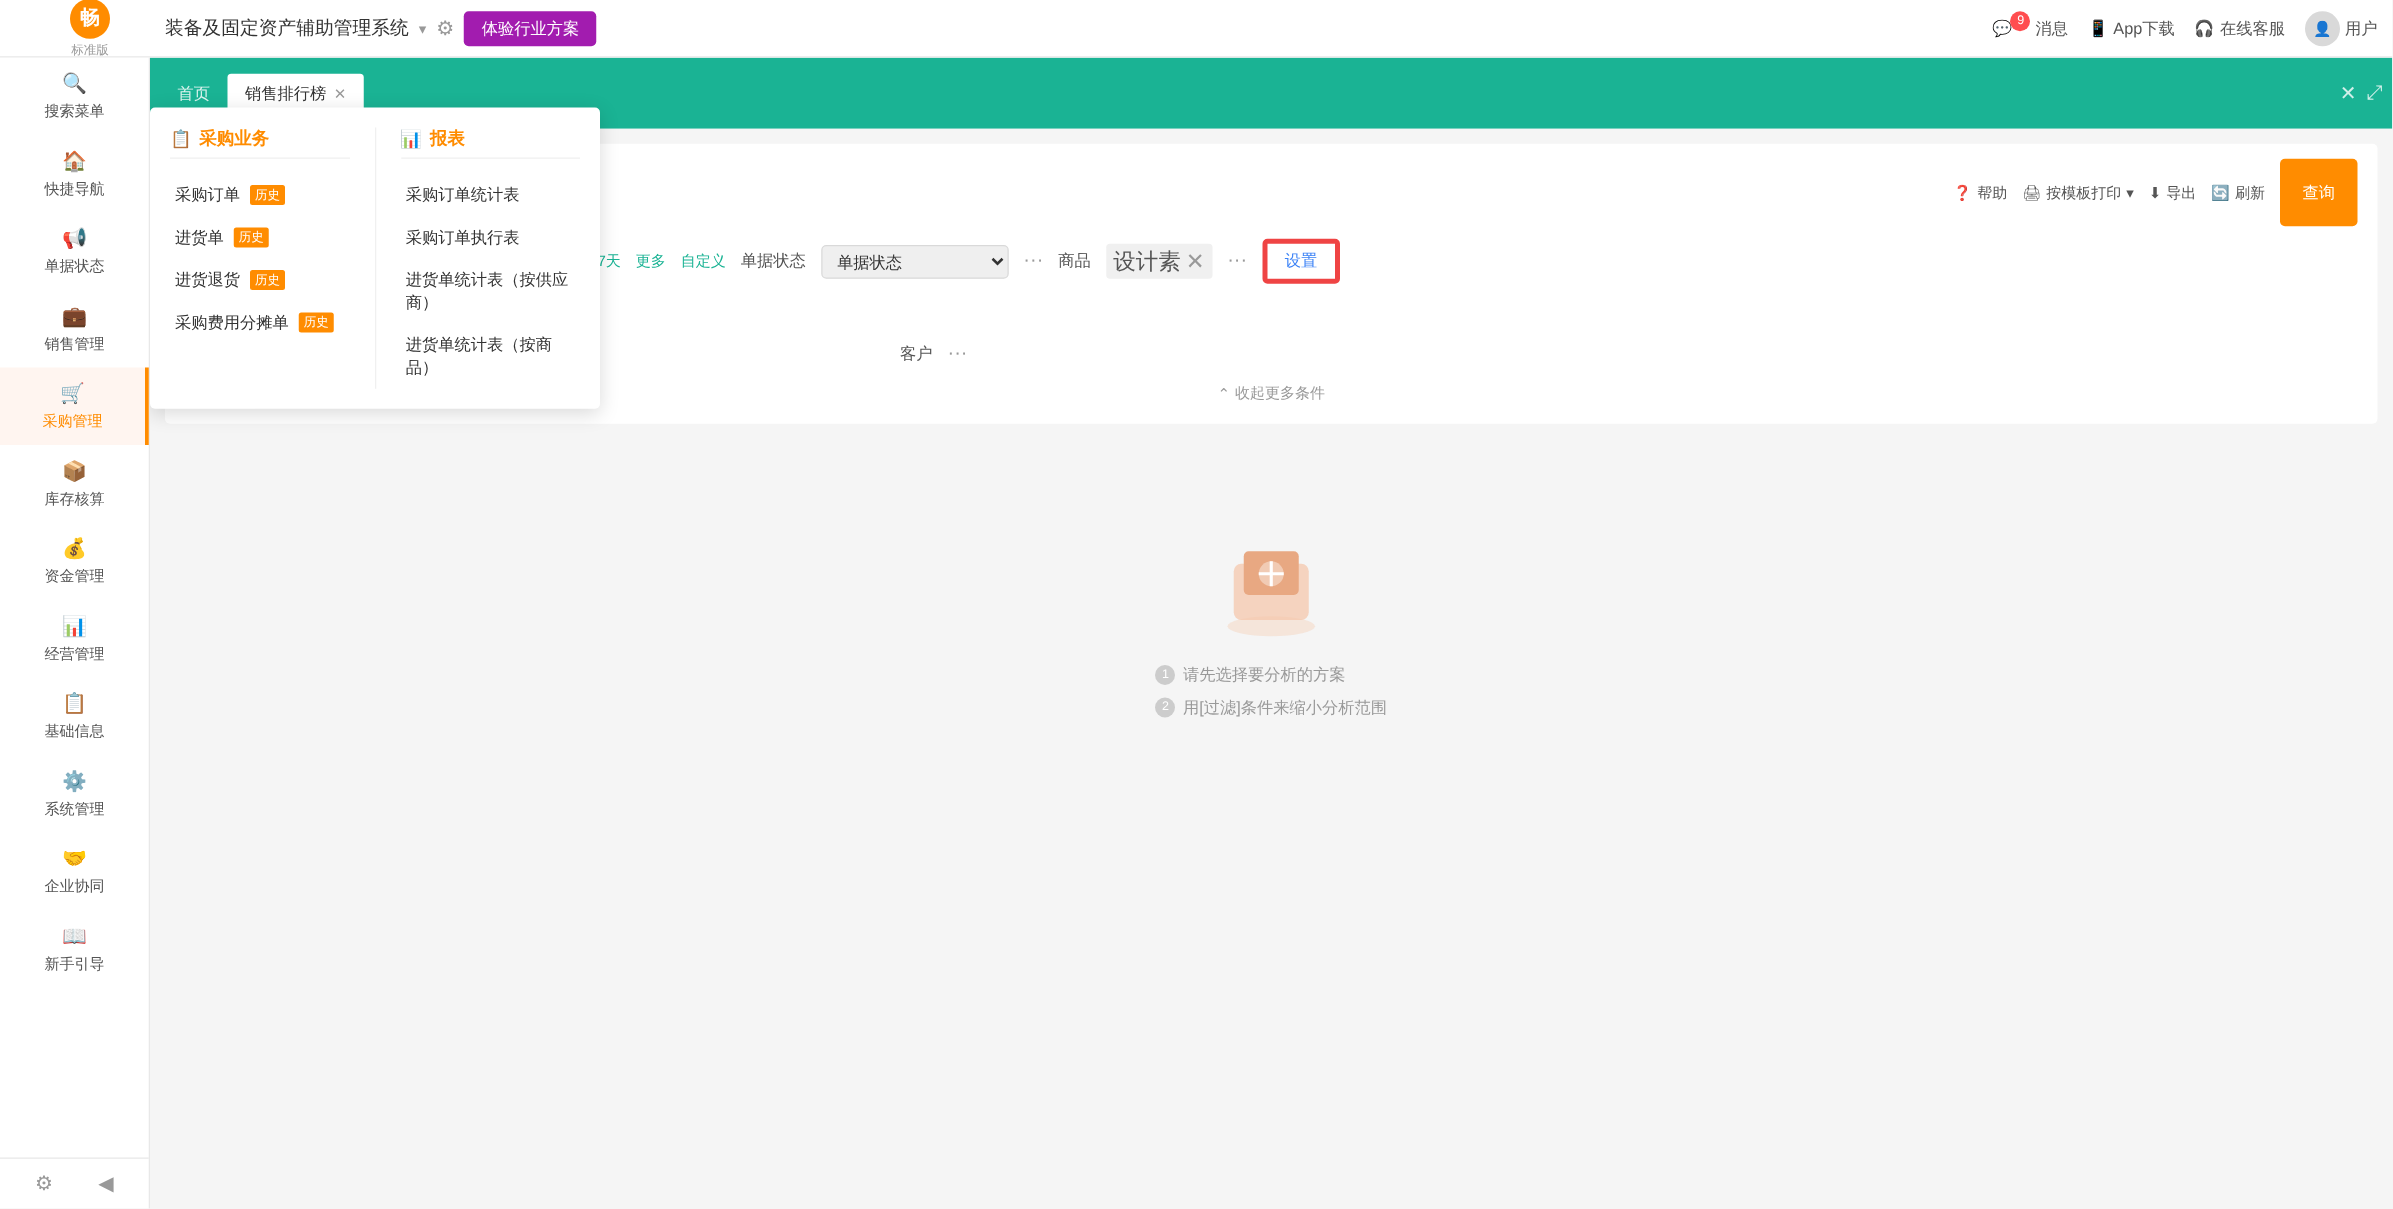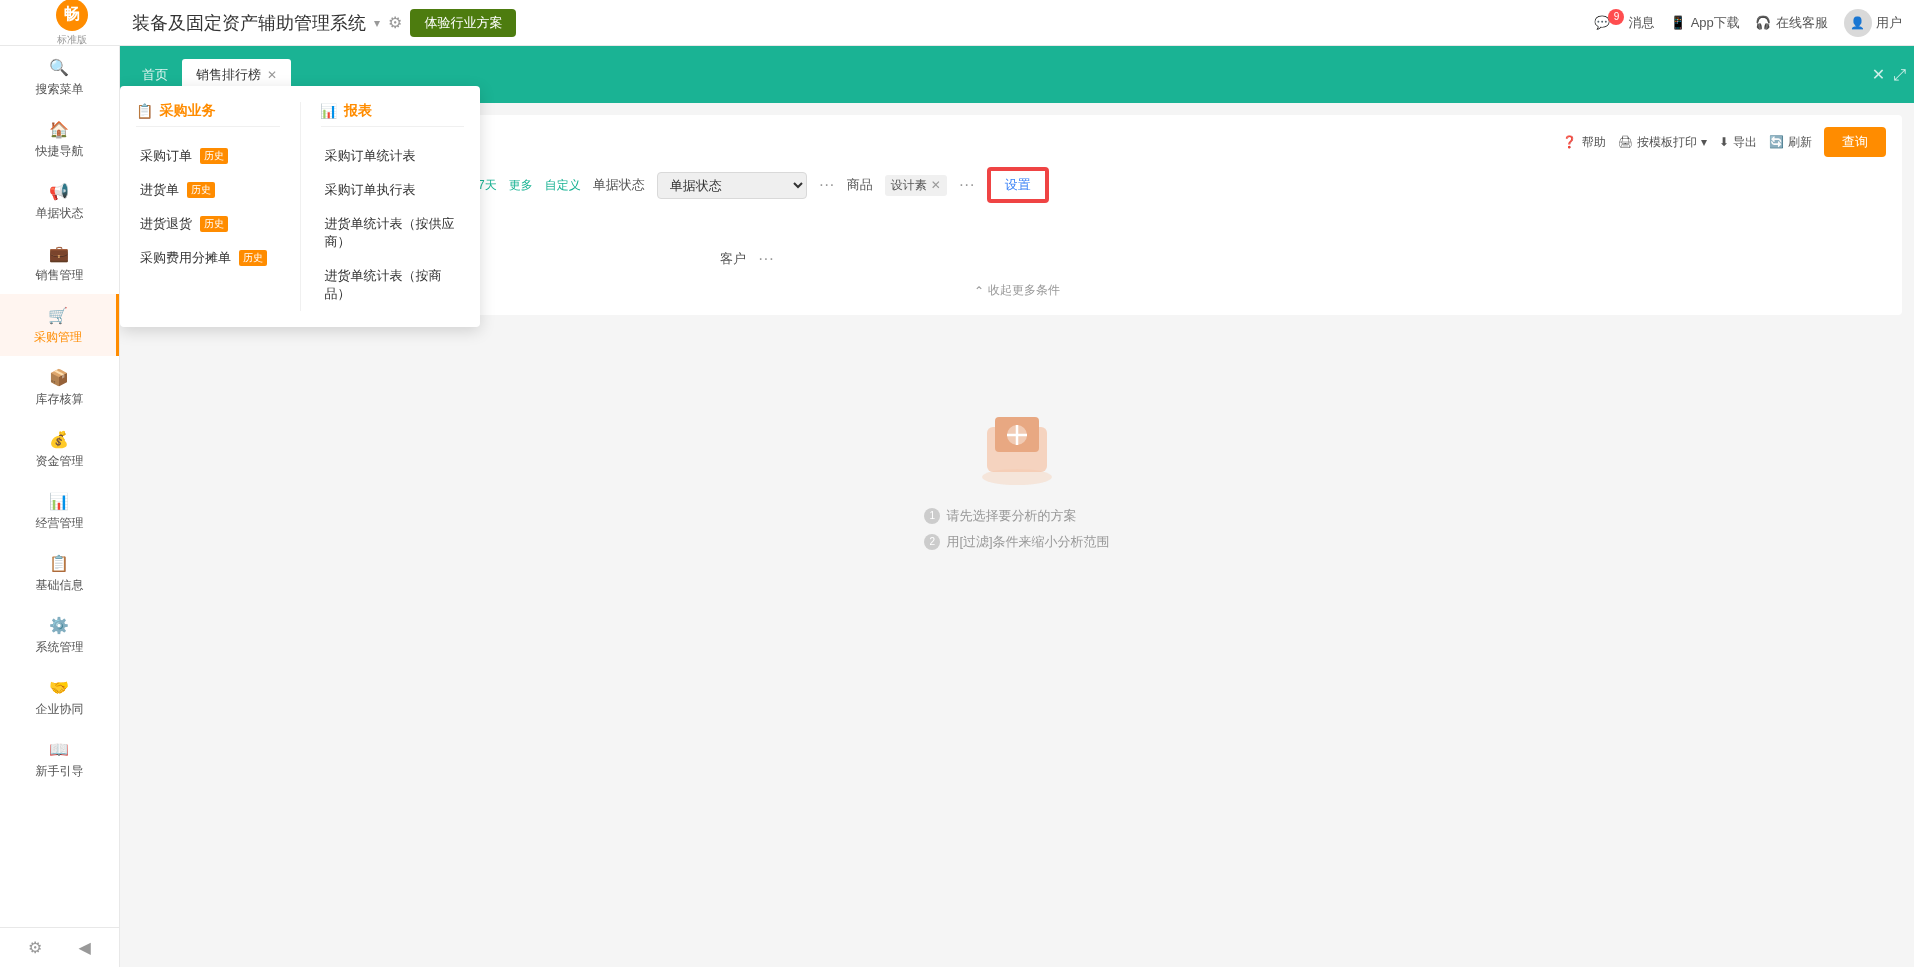--- a/index.html
+++ b/index.html
@@ -34,25 +34,25 @@
       font-size: 16px;
       font-weight: bold;
     }
     .logo-text { font-size: 10px; color: #999; margin-top: 2px; }
     .header-center {
       flex: 1;
       display: flex;
       align-items: center;
       gap: 8px;
     }
-    .system-title { font-size: 18px; color: #333; }
+    .system-title { font-size: 15px; color: #333; }
     .title-arrow { color: #999; font-size: 12px; cursor: pointer; }
     .settings-icon { color: #999; font-size: 16px; cursor: pointer; }
     .industry-btn {
-      background: #4d7c0f;
+      background: #a21caf;
       color: white;
       border: none;
       padding: 5px 14px;
       border-radius: 4px;
       font-size: 13px;
       cursor: pointer;
     }
     .header-right {
       display: flex;
       align-items: center;
@@ -223,36 +223,36 @@
     }
     .date-range { display: flex; align-items: center; gap: 6px; }
     .date-btn { font-size: 12px; color: #1ab394; cursor: pointer; border: none; background: none; }
     .tag-close { margin-left: 4px; color: #999; cursor: pointer; }
     .filter-tag {
       display: inline-flex;
       align-items: center;
       background: #f0f0f0;
       border-radius: 3px;
       padding: 2px 6px;
-      font-size: 12px;
+      font-size: 18px;
       color: #555;
     }
     .more-dots { color: #999; cursor: pointer; font-size: 16px; }
     .toolbar-right {
       margin-left: auto;
       display: flex;
       align-items: center;
       gap: 12px;
     }
     .toolbar-btn { font-size: 12px; color: #555; cursor: pointer; display: flex; align-items: center; gap: 4px; }
     .btn-primary {
       background: #ff8c00;
       color: white;
       border: none;
-      padding: 6px 18px;
+      padding: 18px 18px;
       border-radius: 4px;
       font-size: 13px;
       cursor: pointer;
     }
     .btn-secondary {
       background: white;
       color: #3b82f6;
       border: 4px solid #ef4444;
       padding: 5px 14px;
       border-radius: 4px;

